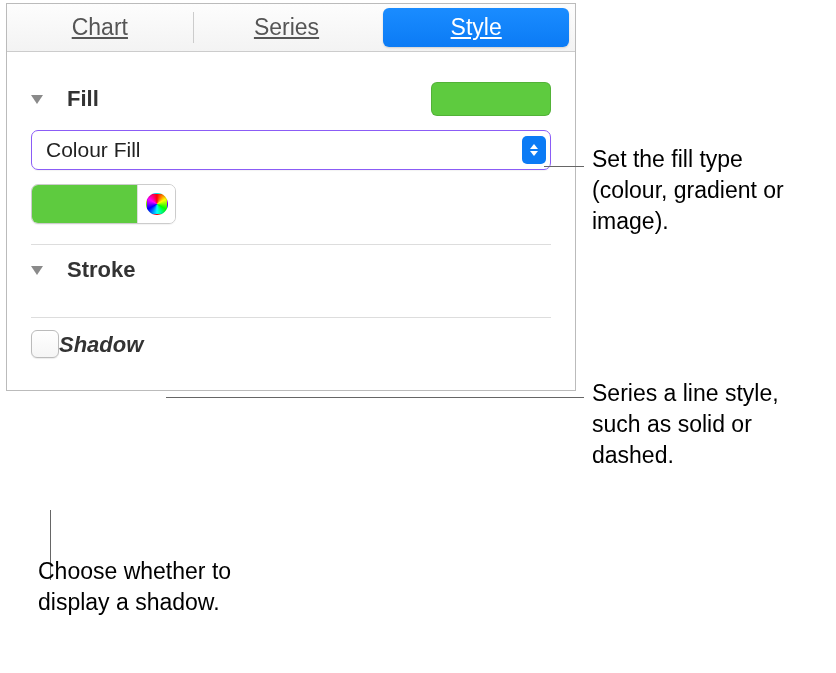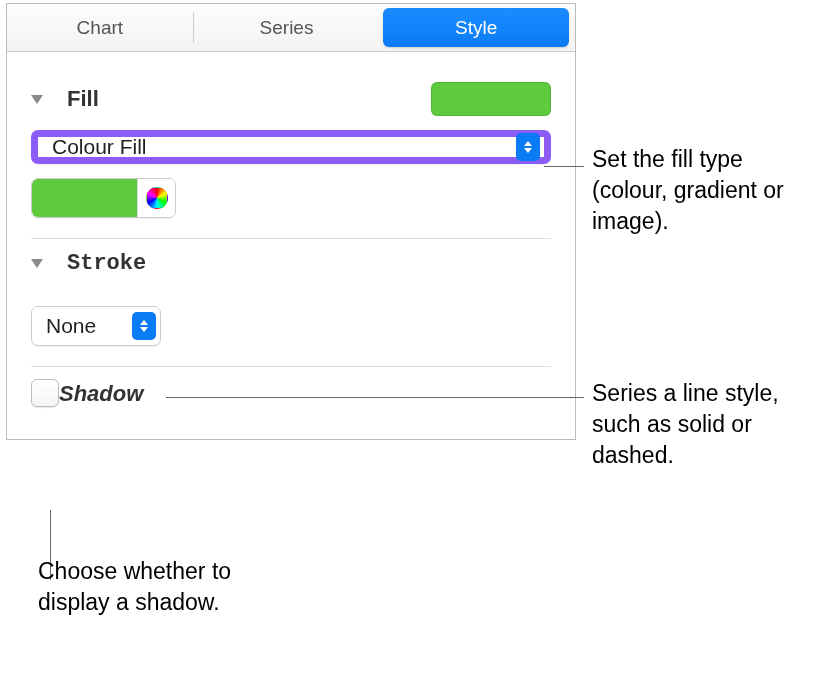--- a/index.html
+++ b/index.html
@@ -22,24 +22,25 @@
       display: flex;
       height: 48px;
       background: linear-gradient(#fdfdfd, #f3f3f3);
       border-bottom: 1px solid #ccc;
     }
     .tab {
       flex: 1;
       display: flex;
       align-items: center;
       justify-content: center;
-      font-size: 19px;
+      font-size: 23px;
       color: #555;
       position: relative;
       cursor: pointer;
+      text-decoration: underline;
     }
     .tab-divider {
       width: 1px;
       background: #ccc;
       margin: 8px 0;
     }
     .tab.active {
       background: linear-gradient(#1a8cff, #0b7bf5);
       color: #fff;
       border-radius: 6px;
@@ -83,22 +84,22 @@
     .color-swatch-big {
       width: 120px;
       height: 34px;
       background: #5ecb3f;
       border-radius: 6px;
       border: 1px solid rgba(0,0,0,0.12);
       cursor: pointer;
     }
     .popup-full {
       width: 100%;
-      height: 34px;
-      border: 7px solid #8b5cf6;
+      height: 40px;
+      border: 1px solid #8b5cf6;
       border-radius: 7px;
       display: flex;
       align-items: center;
       justify-content: space-between;
       padding: 0 4px 0 14px;
       margin: 4px 0 14px 0;
       box-shadow: 0 1px 1px rgba(0,0,0,0.05);
       cursor: pointer;
     }
     .popup-text {
@@ -238,31 +239,24 @@
         <div class="color-well">
           <div class="color-well-swatch"></div>
           <div class="color-picker-btn">
             <div class="color-wheel"></div>
           </div>
         </div>
       </div>
     </div>
 
     <div class="section">
-      <div class="section-header" style="margin-bottom:30px;font-family:Liberation Mono, monospace;">
+      <div class="section-header" style="margin-bottom:14px;">
         <div class="section-title-wrap">
           <div class="disclosure"></div>
           <div class="section-title">Stroke</div>
-        </div>
-      </div>
-      <div class="popup-small">
-        <span class="popup-text">None</span>
-        <div class="popup-indicator">
-          <div class="chev-up"></div>
-          <div class="chev-down"></div>
         </div>
       </div>
     </div>
 
     <div class="section" style="padding-bottom:8px;">
       <div class="checkbox-row">
         <div class="checkbox"></div>
         <div class="checkbox-label">Shadow</div>
       </div>
     </div>

